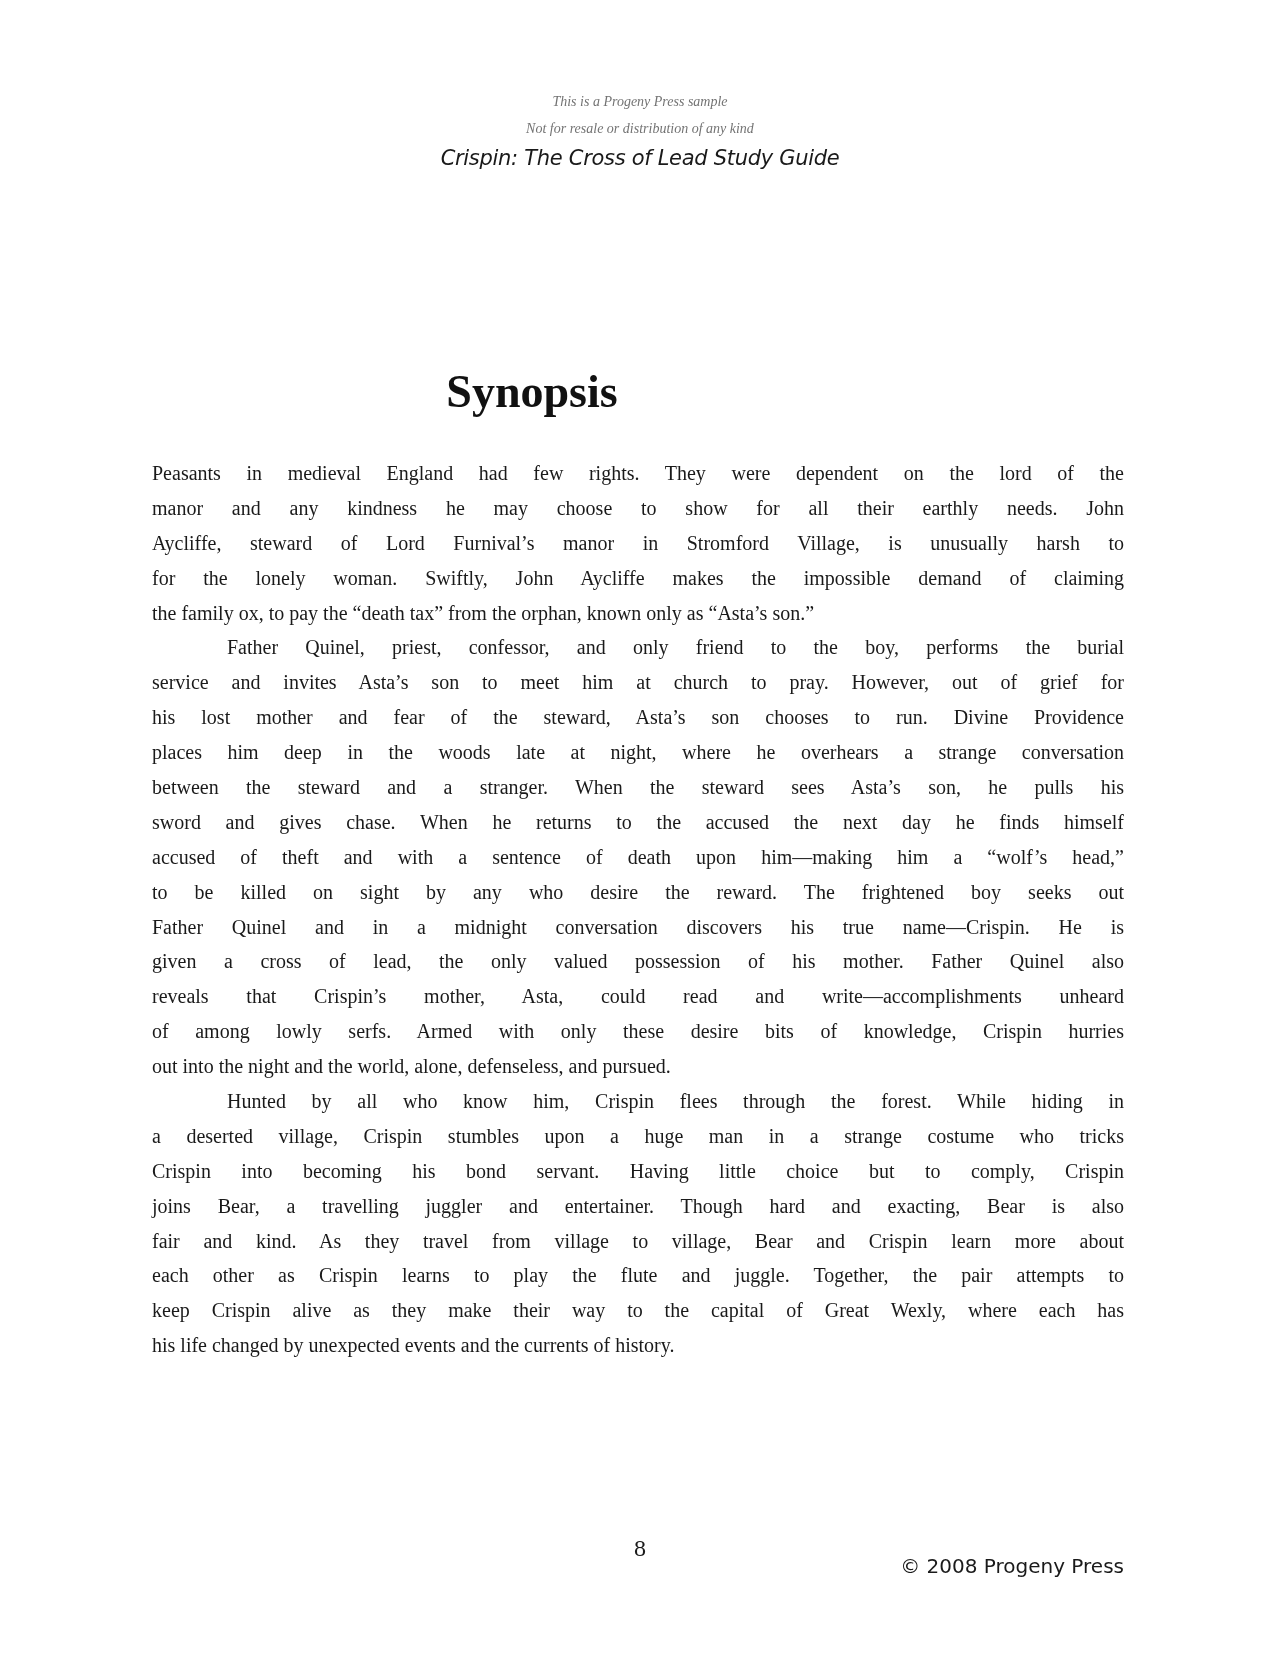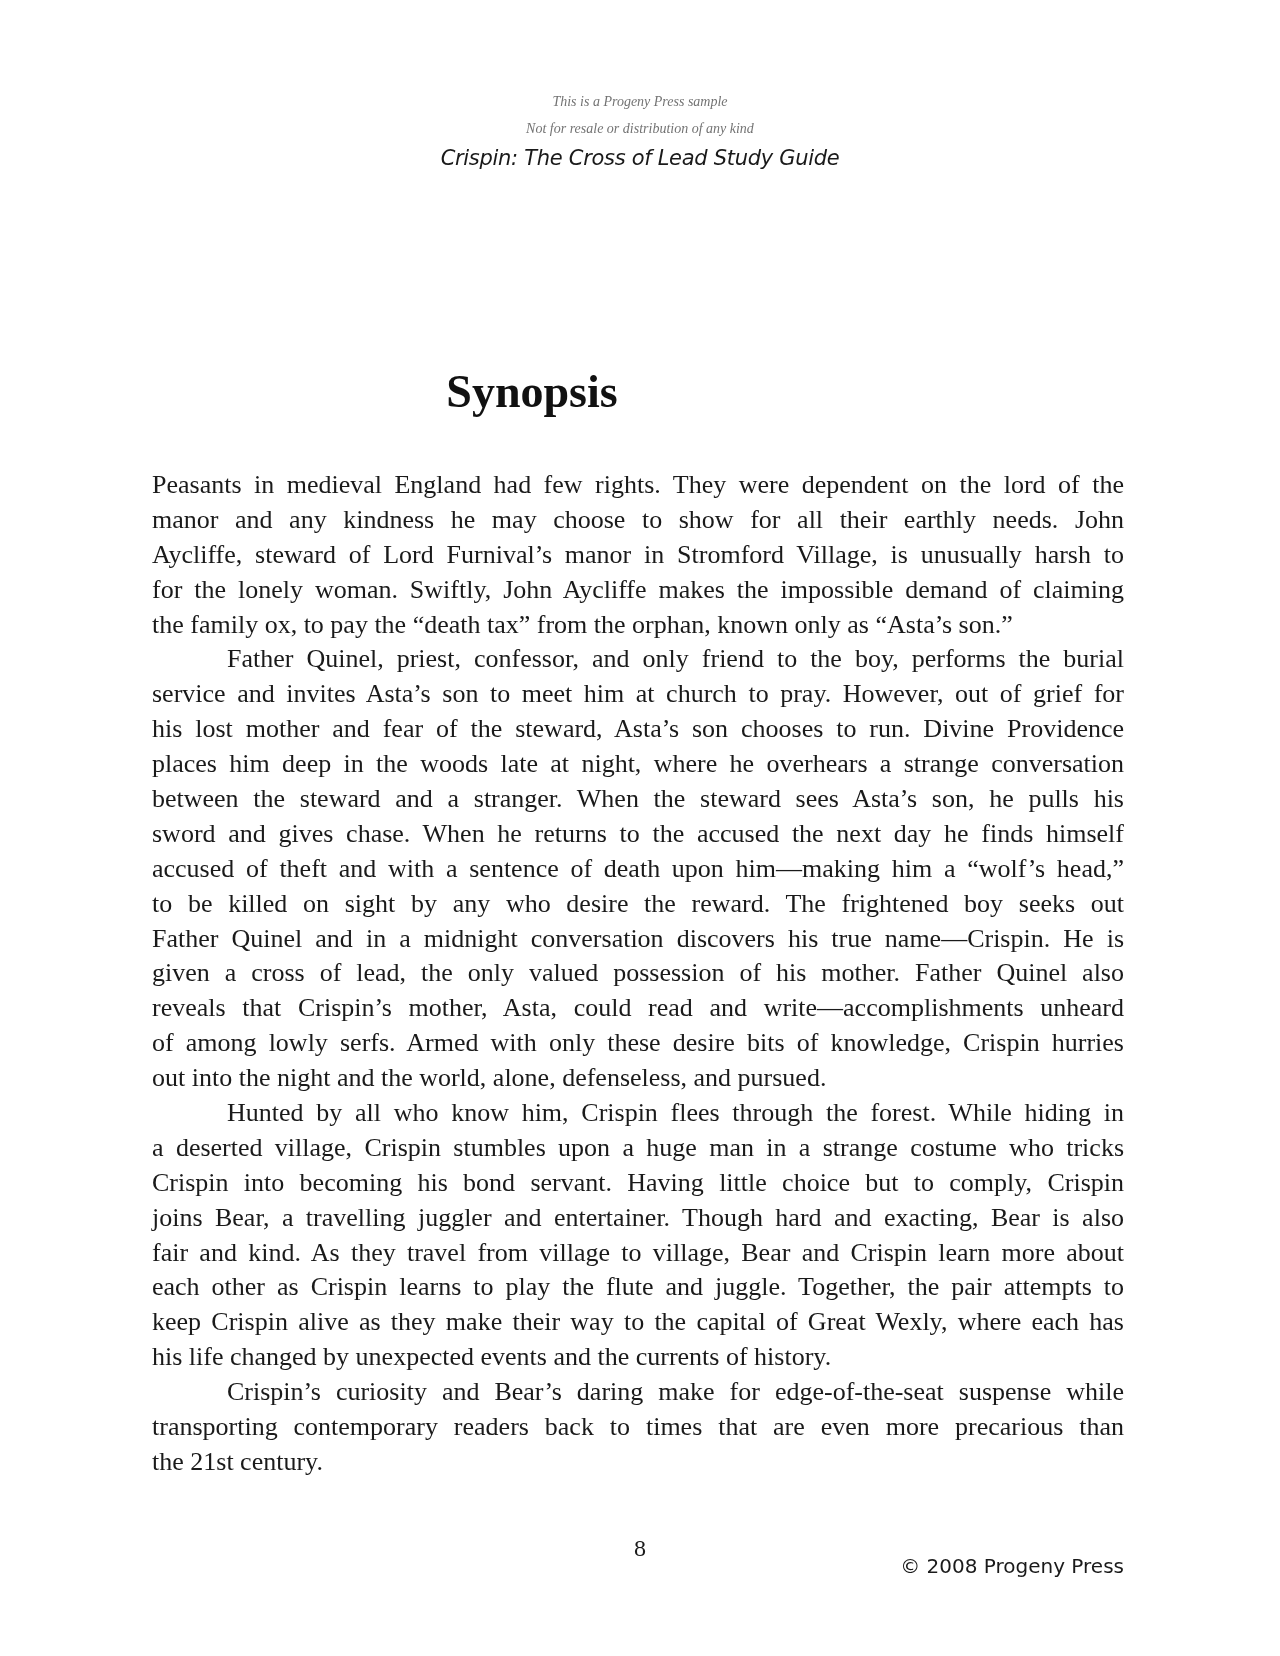--- a/index.html
+++ b/index.html
@@ -4,22 +4,22 @@
 <style>
   html, body { margin: 0; padding: 0; background: #ffffff; }
   body { width: 1280px; height: 1656px; position: relative; overflow: hidden; }
   .hdr { position: absolute; left: 0; width: 1280px; text-align: center; }
   .hdr-watermark { font-family: "Liberation Serif", serif; font-style: italic; color: #737373; font-size: 14px; }
   .hdr-w1 { top: 94px; }
   .hdr-w2 { top: 121px; }
   .hdr-title { top: 146px; font-family: "DejaVu Sans", sans-serif; font-style: italic; color: #1a1a1a; font-size: 21px; letter-spacing: -0.3px; text-align: center; }
   .page-title { position: absolute; top: 365px; left: 0; width: 1064px; text-align: center;
     font-family: "Liberation Serif", serif; font-weight: bold; font-size: 46px; color: #111; }
-  .body-text { position: absolute; left: 152px; top: 468px; width: 972px;
-    font-family: "Liberation Serif", serif; font-size: 26px; color: #1a1a1a; }
+  .body-text { position: absolute; left: 152px; top: 456px; width: 972px;
+    font-family: "Liberation Serif", serif; font-size: 20px; color: #1a1a1a; }
   .line { height: 34.9px; line-height: 34.9px; white-space: nowrap; text-align: justify; text-align-last: justify; }
   .line.last { text-align-last: left; }
   .line.indent { padding-left: 75px; }
   .footer-page { position: absolute; top: 1535px; left: 0; width: 1280px; text-align: center;
     font-family: "Liberation Serif", serif; font-size: 24px; color: #1a1a1a; }
   .footer-copy { position: absolute; top: 1538px; right: 156px;
     font-family: "DejaVu Sans", sans-serif; font-size: 20px; color: #1a1a1a; margin-top: 16px; }
 </style>
 </head>
 <body>
@@ -60,21 +60,16 @@
     <div class="line indent">Hunted by all who know him, Crispin flees through the forest. While hiding in</div>
     <div class="line">a deserted village, Crispin stumbles upon a huge man in a strange costume who tricks</div>
     <div class="line">Crispin into becoming his bond servant. Having little choice but to comply, Crispin</div>
     <div class="line">joins Bear, a travelling juggler and entertainer. Though hard and exacting, Bear is also</div>
     <div class="line">fair and kind. As they travel from village to village, Bear and Crispin learn more about</div>
     <div class="line">each other as Crispin learns to play the flute and juggle. Together, the pair attempts to</div>
     <div class="line">keep Crispin alive as they make their way to the capital of Great Wexly, where each has</div>
     <div class="line last">his life changed by unexpected events and the currents of history.</div>
   </div>
 
-  <div>
-    <div class="line indent">Crispin’s curiosity and Bear’s daring make for edge-of-the-seat suspense while</div>
-    <div class="line">transporting contemporary readers back to times that are even more precarious than</div>
-    <div class="line last">the 21st century.</div>
-  </div>
 </div>
 
 <div class="footer-page">8</div>
 <div class="footer-copy">© 2008 Progeny Press</div>
 
 </body></html>

